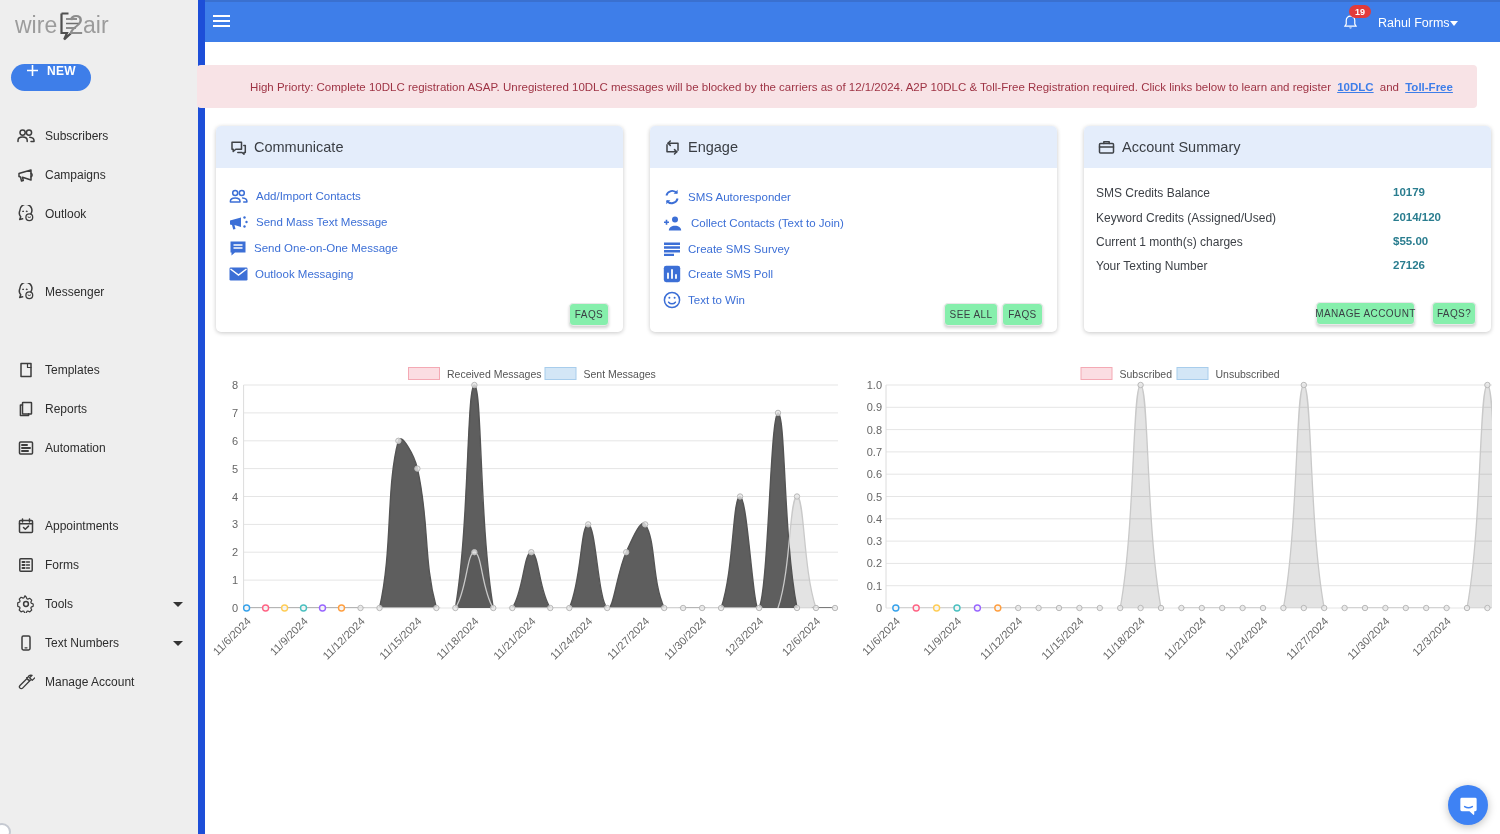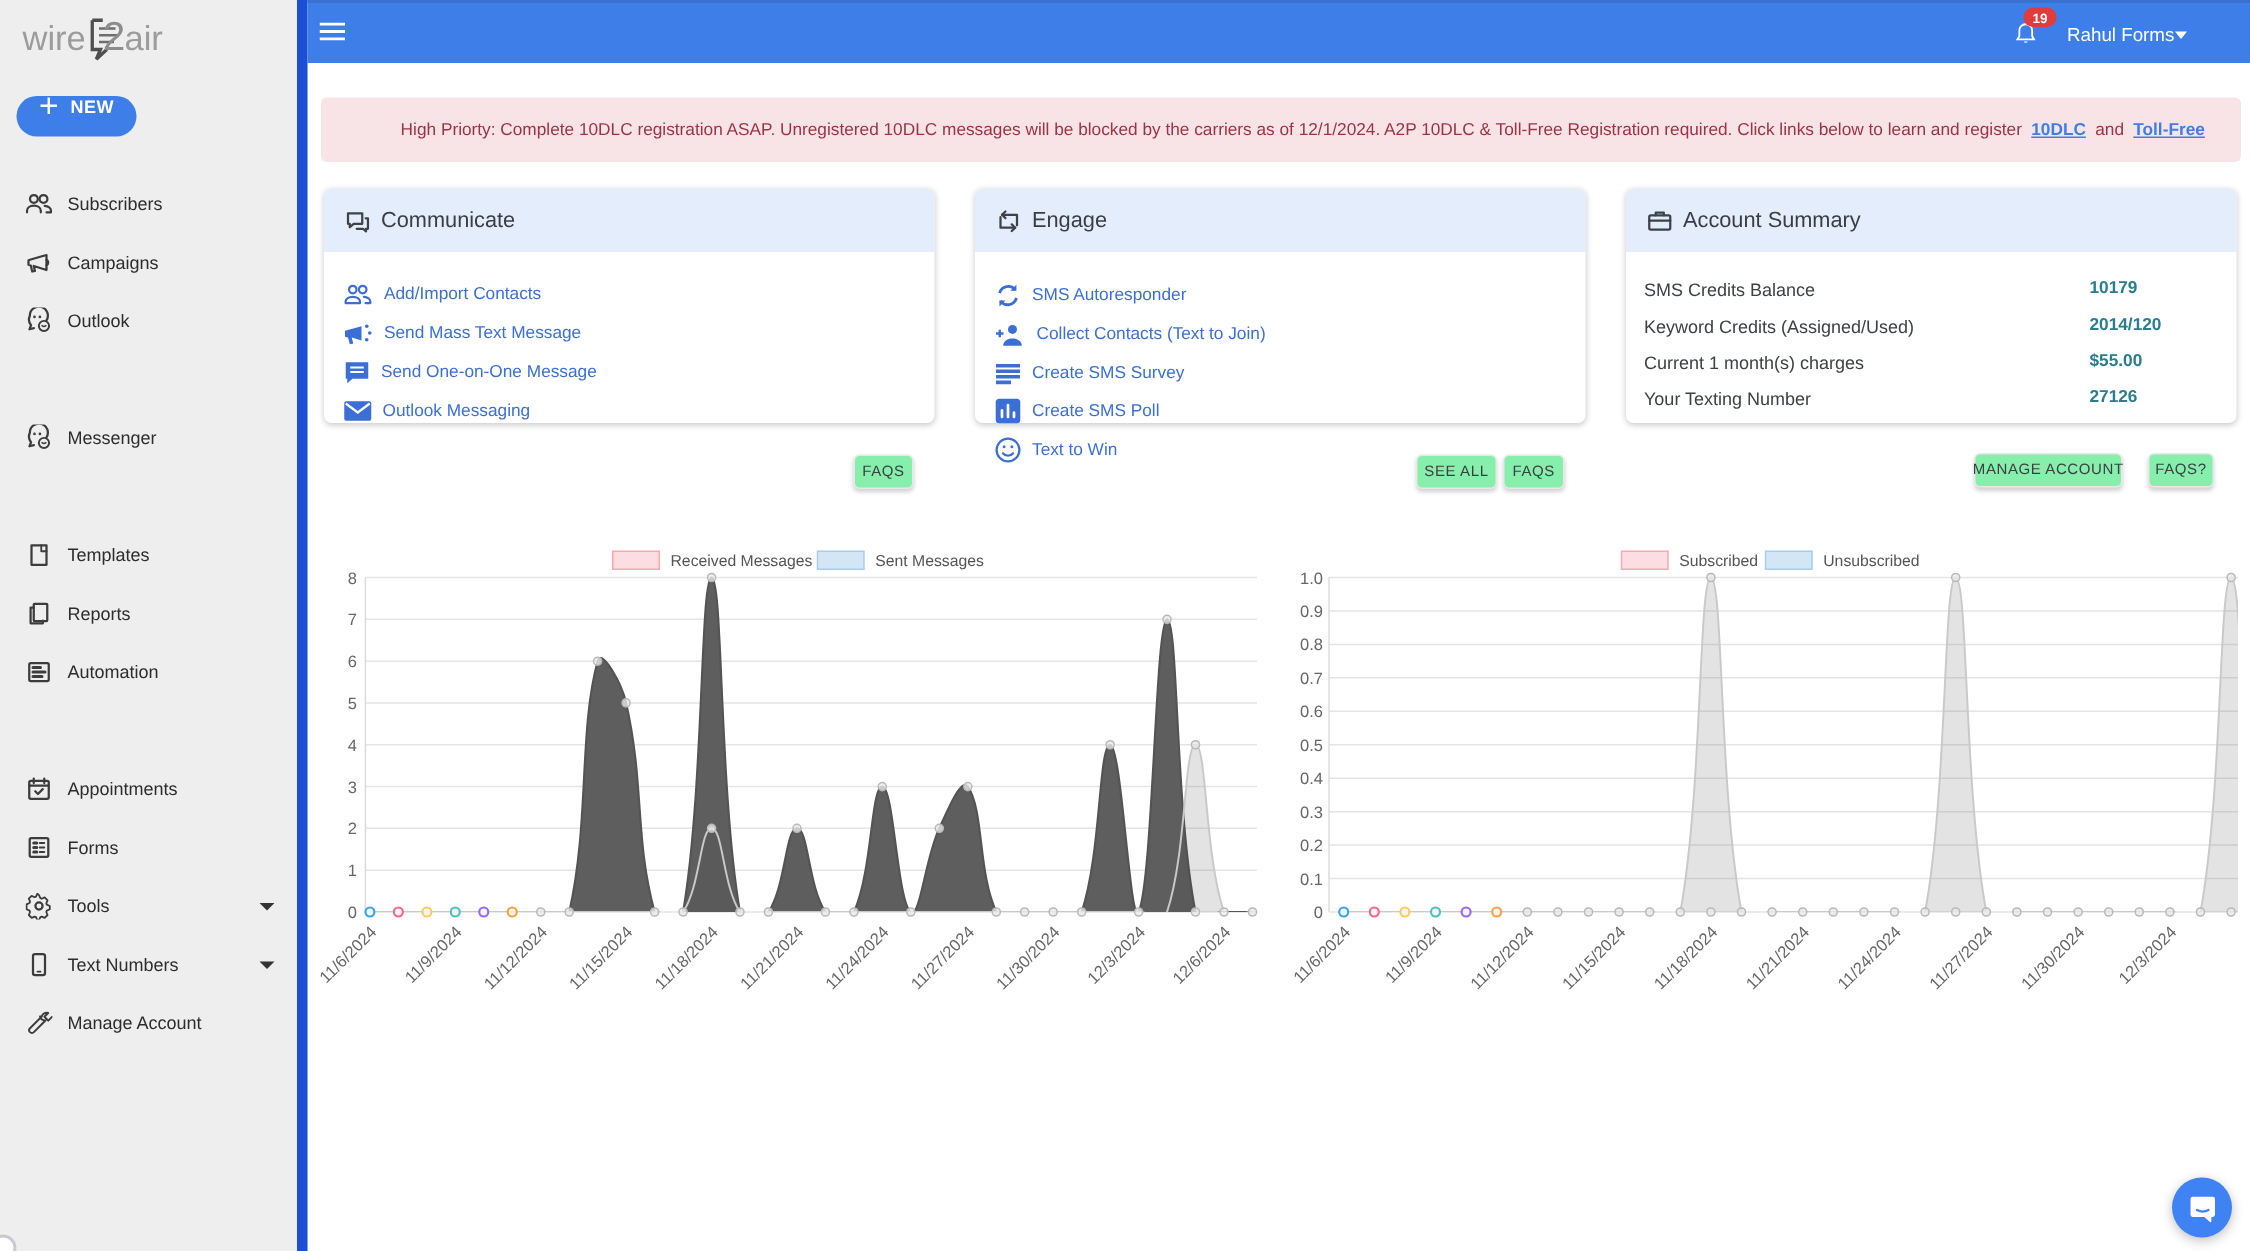--- a/index.html
+++ b/index.html
@@ -1,23 +1,23 @@
 <!DOCTYPE html>
 <html><head><meta charset="utf-8"><style>
 *{margin:0;padding:0;box-sizing:border-box}
 html,body{width:1500px;height:834px;overflow:hidden;background:#fff;font-family:"Liberation Sans",sans-serif}
 #sidebar{position:absolute;left:0;top:0;width:205px;height:834px;background:#eeeeee;border-right:7px solid #1d4ed8}
 #newbtn{position:absolute;left:11px;top:64px;width:80px;height:27px;background:#3e7ee9;border-radius:13.5px;color:#fff;font-size:12px;font-weight:bold;display:flex;align-items:flex-start;justify-content:center;gap:8px;letter-spacing:.3px}
 .mi{position:absolute;left:0;width:205px;height:39px;display:flex;align-items:center;padding-left:17px;color:#2d2d2d;font-size:12px}
 .mi svg{flex:0 0 18px;margin-right:10px}
 .mi .car{position:absolute;right:22px;top:17px;width:0;height:0;border-left:5px solid transparent;border-right:5px solid transparent;border-top:5px solid #333}
 #topbar{position:absolute;left:205px;top:0;width:1295px;height:42px;background:#3e7ee9;border-top:2px solid #3a70cf}
-#alert{position:absolute;left:214px;top:65px;width:1280px;height:43px;background:#f8e3e6;border-radius:4px;display:flex;align-items:center;justify-content:center;padding-left:32px;font-size:11.5px;color:#9e3344;white-space:nowrap}
+#alert{position:absolute;left:197px;top:65px;width:1280px;height:43px;background:#f8e3e6;border-radius:4px;display:flex;align-items:center;justify-content:center;padding-left:32px;font-size:11.5px;color:#9e3344;white-space:nowrap}
 #alert a{color:#3e7ee9;text-decoration:underline;margin:0 3px;font-weight:bold}
-.card{position:absolute;top:126px;width:407px;height:156px;background:#fff;border-radius:5px;box-shadow:0 1px 4px rgba(0,0,0,0.22)}
+.card{position:absolute;top:126px;width:407px;height:206px;background:#fff;border-radius:5px;box-shadow:0 1px 4px rgba(0,0,0,0.22)}
 .chead{height:42px;background:#e4edfb;border-radius:5px 5px 0 0;display:flex;align-items:center;padding-left:13px;font-size:14.5px;color:#3a3e44;font-weight:500}
 .chead svg{margin-right:6px}
 .clink{position:absolute;left:13px;height:20px;display:flex;align-items:center;color:#3c6fd6;font-size:11.5px;text-decoration:none}
 .clink svg{margin-right:7px}
 .btn{position:absolute;background:#86efac;border:1px solid #e8e8e8;border-radius:4px;box-shadow:0 2px 3px rgba(0,0,0,0.18);font-size:10px;color:#3a3f44;letter-spacing:.4px;display:flex;align-items:center;justify-content:center;height:23px;white-space:nowrap}
 .srow{position:absolute;left:12px;font-size:12px;color:#3d4147}
 .sval{position:absolute;left:309px;font-size:11.5px;color:#2a7d8f;font-weight:bold}
 #intercom{position:absolute;left:1448px;top:785px;width:40px;height:40px;border-radius:50%;background:#3e82f4;display:flex;align-items:center;justify-content:center;box-shadow:0 2px 8px rgba(0,0,0,0.25)}
 </style></head><body>
 <div id="sidebar">

